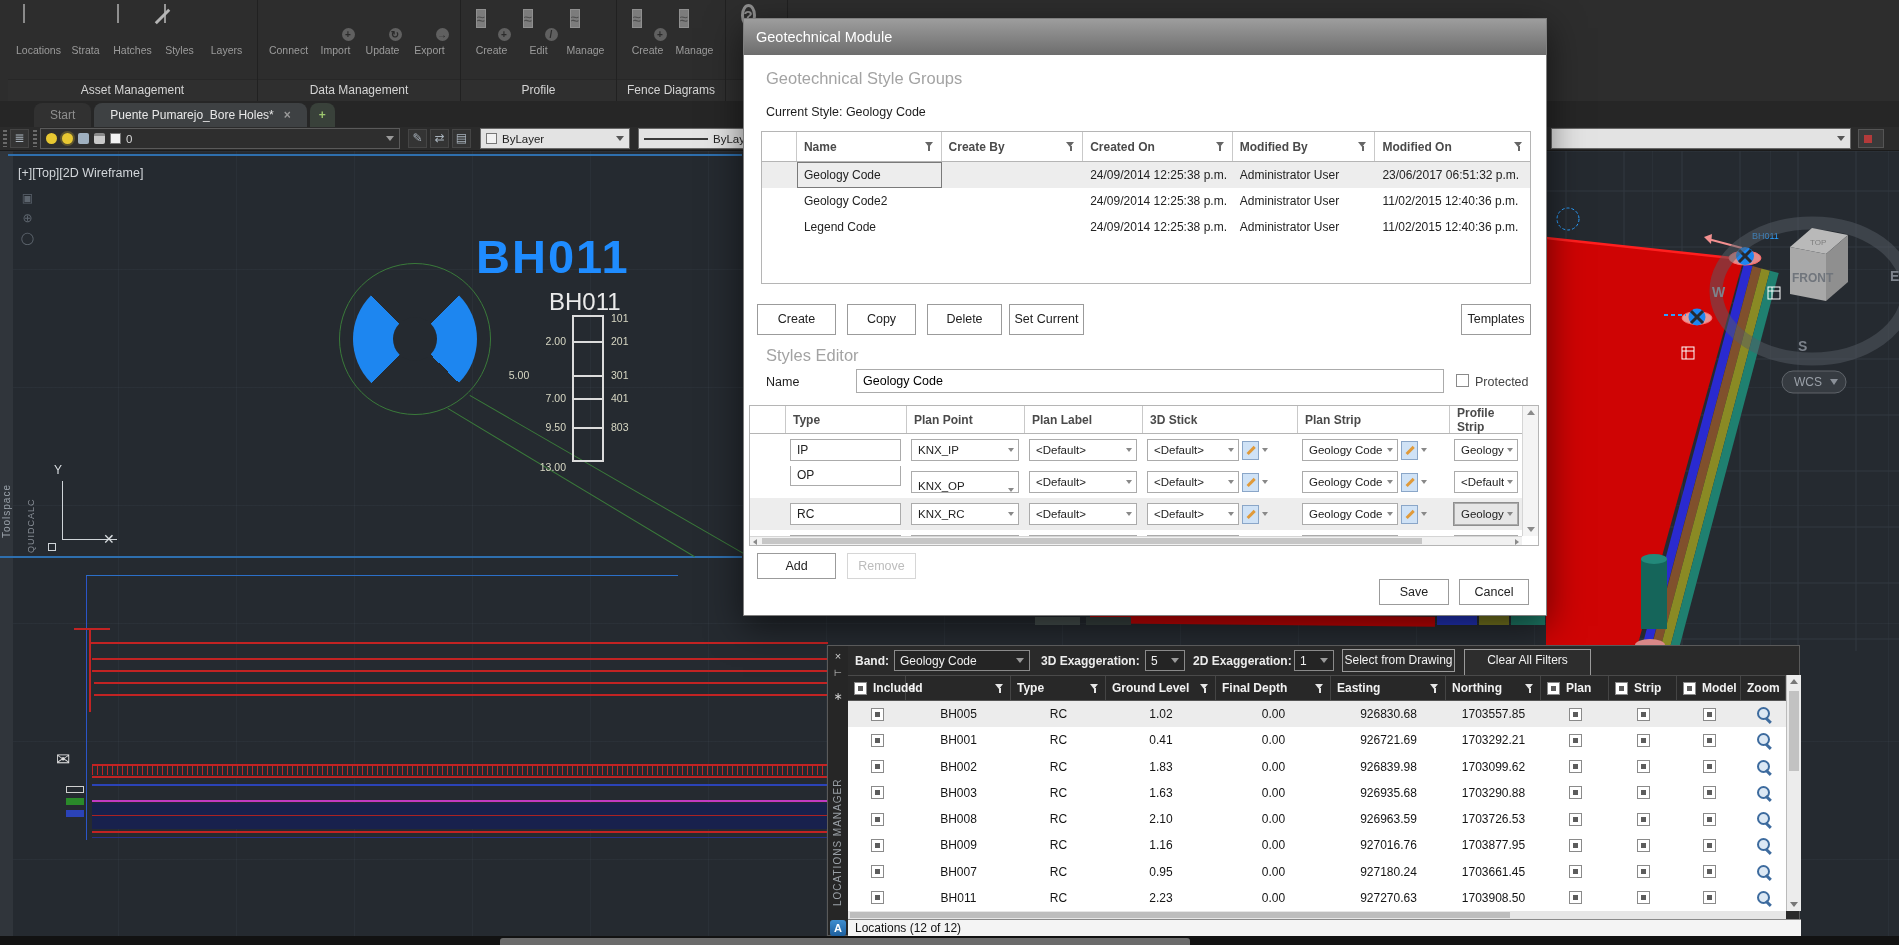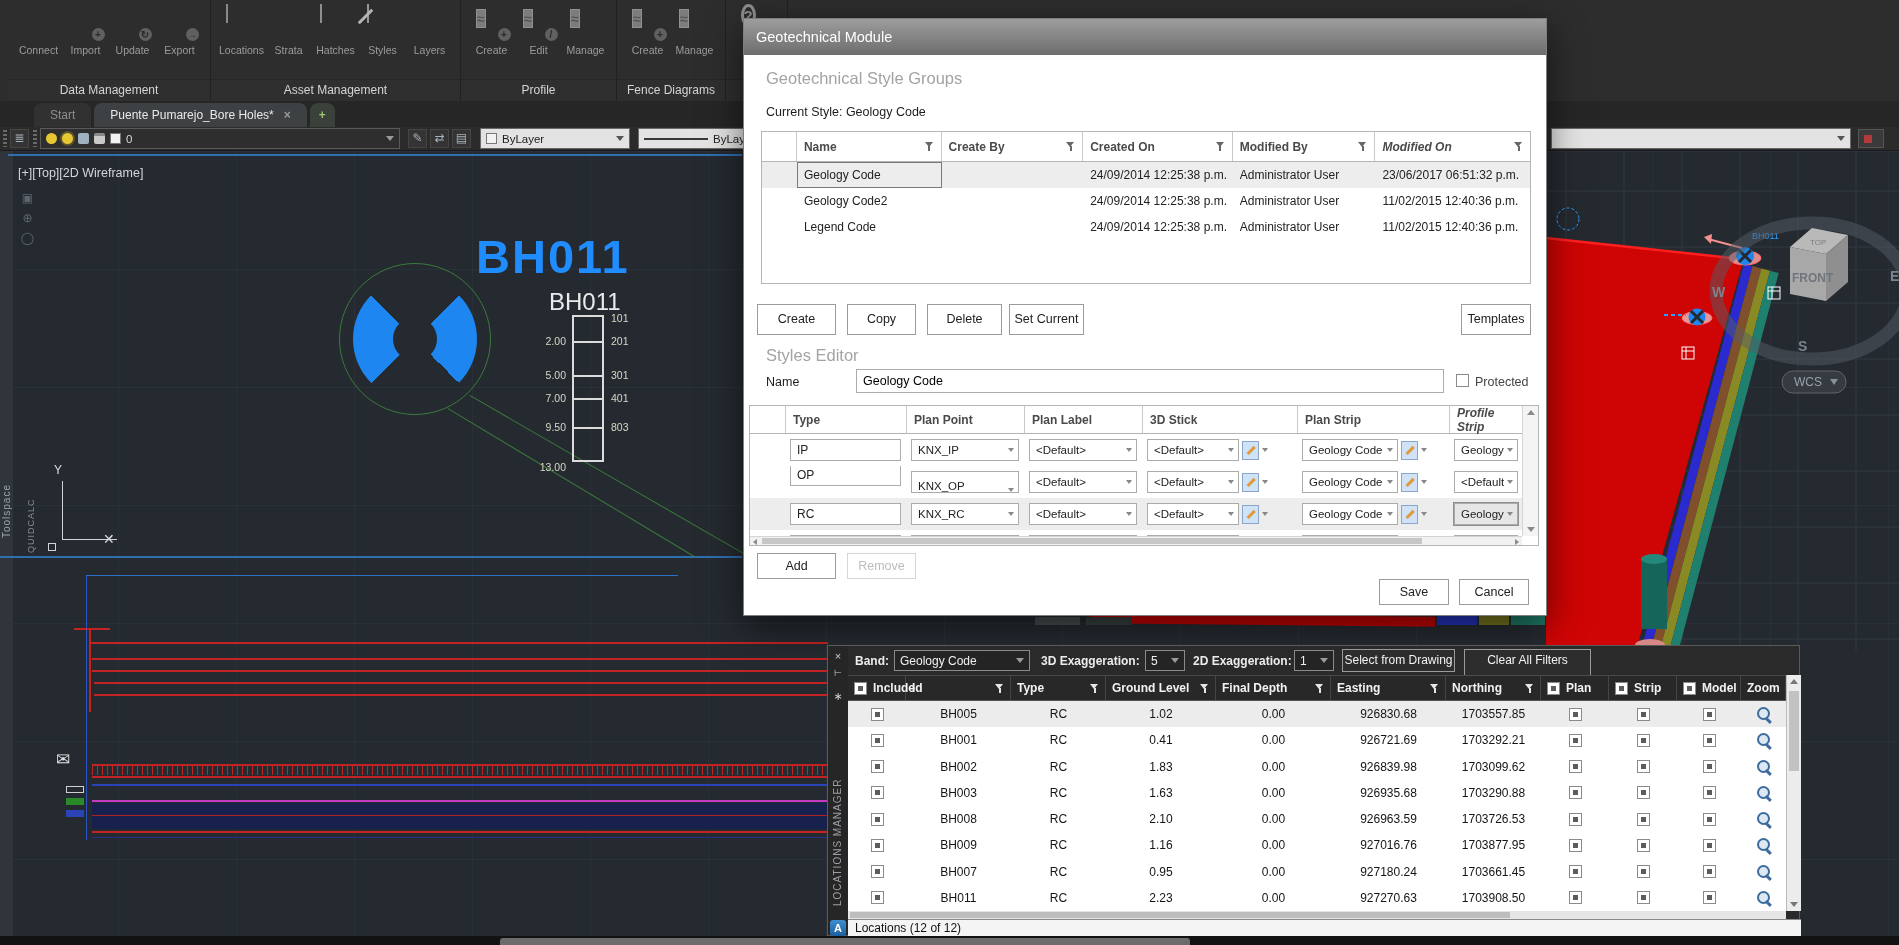--- a/index.html
+++ b/index.html
@@ -88,21 +88,21 @@
 
 #dialog { position:absolute; left:743px; top:18px; width:804px; height:598px; background:#fff; border:1px solid #7f7f7f; box-shadow:0 10px 34px rgba(0,0,0,.55); z-index:40; }
 .dlg-title { height:36px; background:linear-gradient(#9d9d9d,#6d6d6d); color:#fff; font-size:14.5px; line-height:36px; padding-left:12px; }
 .sechead { position:absolute; color:#a3a3a3; font-size:16.5px; }
 .dlgtext { position:absolute; color:#1c1c1c; font-size:12.5px; }
 .btn { position:absolute; background:#fff; border:1px solid #9b9b9b; font-size:12.5px; color:#222; text-align:center; }
 .btn.disabled { color:#bcbcbc; border-color:#d6d6d6; }
 .gtable { position:absolute; border:1px solid #b5b5b5; background:#fff; overflow:hidden; }
 .gt-head { display:flex; border-bottom:1px solid #b5b5b5; background:#fff; }
 .gt-hcell { display:flex; align-items:center; gap:4px; padding:0 7px; font-weight:bold; color:#4a4a4a; font-size:12px; border-right:1px solid #c9c9c9; }
-.gt-hcell:last-child { border-right:none;font-style:italic; }
+.gt-hcell:last-child { border-right:none; }
 .funnel { position:relative; width:9px; height:9px; margin-left:auto; flex:none; }
 .funnel::before { content:""; position:absolute; left:0; top:0; border-left:4.5px solid transparent; border-right:4.5px solid transparent; border-top:5px solid currentColor; }
 .funnel::after { content:""; position:absolute; left:3.5px; top:4px; width:2px; height:5px; background:currentColor; }
 .gt-row { display:flex; align-items:center; font-size:12px; color:#222; }
 .gt-row.sel { background:#ededed; }
 .gt-cell { padding:0 7px; white-space:nowrap; overflow:hidden; height:100%; display:flex; align-items:center; }
 .namefocus { outline:1px solid #7a7a7a; outline-offset:-1px; }
 .inp { height:22px; border:1px solid #ababab; background:#fff; font-size:12px; display:flex; align-items:center; padding:0 6px; }
 .dd { height:22px; border:1px solid #ababab; background:#fff; display:flex; align-items:center; font-size:11.5px; color:#222; padding:0 4px 0 6px; gap:3px; white-space:nowrap; overflow:hidden; }
 .dcaret { margin-left:auto; width:0; height:0; border-left:3.5px solid transparent; border-right:3.5px solid transparent; border-top:4.5px solid #888; flex:none; }
@@ -143,62 +143,62 @@
 </style>
 </head>
 <body>
 
 <div id="app">
 
   <div id="ribbon">
       <div class="rgroup">
         <div class="rgroup-items">
           <div class="ritem">
-            <span class="ric"><span class="ic-db"></span></span>
-            <span class="rlbl">Connect</span>
-          </div>
-          <div class="ritem">
-            <span class="ric" data-b="+"><span class="ic-db"></span></span>
-            <span class="rlbl">Import</span>
-          </div>
-          <div class="ritem">
-            <span class="ric" data-b="↻"><span class="ic-db"></span></span>
-            <span class="rlbl">Update</span>
-          </div>
-          <div class="ritem">
-            <span class="ric" data-b="→"><span class="ic-db"></span></span>
-            <span class="rlbl">Export</span>
-          </div>
-        </div>
-        <div class="rgroup-label">Data Management</div>
+            <span class="ric"><span class="ic-bars"></span></span>
+            <span class="rlbl">Locations</span>
+          </div>
+          <div class="ritem">
+            <span class="ric"><span class="ic-strata"></span></span>
+            <span class="rlbl">Strata</span>
+          </div>
+          <div class="ritem">
+            <span class="ric"><span class="ic-hatch"></span></span>
+            <span class="rlbl">Hatches</span>
+          </div>
+          <div class="ritem">
+            <span class="ric"><span class="ic-map"></span></span>
+            <span class="rlbl">Styles</span>
+          </div>
+          <div class="ritem">
+            <span class="ric"><span class="ic-strata"></span></span>
+            <span class="rlbl">Layers</span>
+          </div>
+        </div>
+        <div class="rgroup-label">Asset Management</div>
       </div>
       <div class="rgroup">
         <div class="rgroup-items">
           <div class="ritem">
-            <span class="ric"><span class="ic-bars"></span></span>
-            <span class="rlbl">Locations</span>
-          </div>
-          <div class="ritem">
-            <span class="ric"><span class="ic-strata"></span></span>
-            <span class="rlbl">Strata</span>
-          </div>
-          <div class="ritem">
-            <span class="ric"><span class="ic-hatch"></span></span>
-            <span class="rlbl">Hatches</span>
-          </div>
-          <div class="ritem">
-            <span class="ric"><span class="ic-map"></span></span>
-            <span class="rlbl">Styles</span>
-          </div>
-          <div class="ritem">
-            <span class="ric"><span class="ic-strata"></span></span>
-            <span class="rlbl">Layers</span>
-          </div>
-        </div>
-        <div class="rgroup-label">Asset Management</div>
+            <span class="ric"><span class="ic-db"></span></span>
+            <span class="rlbl">Connect</span>
+          </div>
+          <div class="ritem">
+            <span class="ric" data-b="+"><span class="ic-db"></span></span>
+            <span class="rlbl">Import</span>
+          </div>
+          <div class="ritem">
+            <span class="ric" data-b="↻"><span class="ic-db"></span></span>
+            <span class="rlbl">Update</span>
+          </div>
+          <div class="ritem">
+            <span class="ric" data-b="→"><span class="ic-db"></span></span>
+            <span class="rlbl">Export</span>
+          </div>
+        </div>
+        <div class="rgroup-label">Data Management</div>
       </div>
       <div class="rgroup">
         <div class="rgroup-items">
           <div class="ritem">
             <span class="ric" data-b="+"><span class="ic-page"></span></span>
             <span class="rlbl">Create</span>
           </div>
           <div class="ritem">
             <span class="ric" data-b="/"><span class="ic-page"></span></span>
             <span class="rlbl">Edit</span>
@@ -294,21 +294,21 @@
     <div class="gline" style="left:448px; top:257px; width:288px; transform:rotate(31deg);"></div>
     <div id="whitebh">BH011</div>
     <div id="logcol">
       <div class="logdiv" style="top:24px;"></div>
       <div class="logdiv" style="top:58px;"></div>
       <div class="logdiv" style="top:81px;"></div>
       <div class="logdiv" style="top:110px;"></div>
     </div>
     <div id="loglabels">
         <span class="loglbl" style="left: 520px; width: 46px; text-align: right; top: 184px;">2.00</span>
-        <span class="loglbl" style="left: 520px; width: 46px; text-align: right; top: 218px;">5.00</span>
+        <span class="loglbl" style="left: 496px; width: 46px; text-align: center; top: 218px;">5.00</span>
         <span class="loglbl" style="left: 520px; width: 46px; text-align: right; top: 241px;">7.00</span>
         <span class="loglbl" style="left: 520px; width: 46px; text-align: right; top: 270px;">9.50</span>
         <span class="loglbl" style="left: 520px; width: 46px; text-align: right; top: 310px;">13.00</span>
         <span class="loglbl" style="left: 611px; top: 161px;">101</span>
         <span class="loglbl" style="left: 611px; top: 184px;">201</span>
         <span class="loglbl" style="left: 611px; top: 218px;">301</span>
         <span class="loglbl" style="left: 611px; top: 241px;">401</span>
         <span class="loglbl" style="left: 611px; top: 270px;">803</span>
       </div>
 

